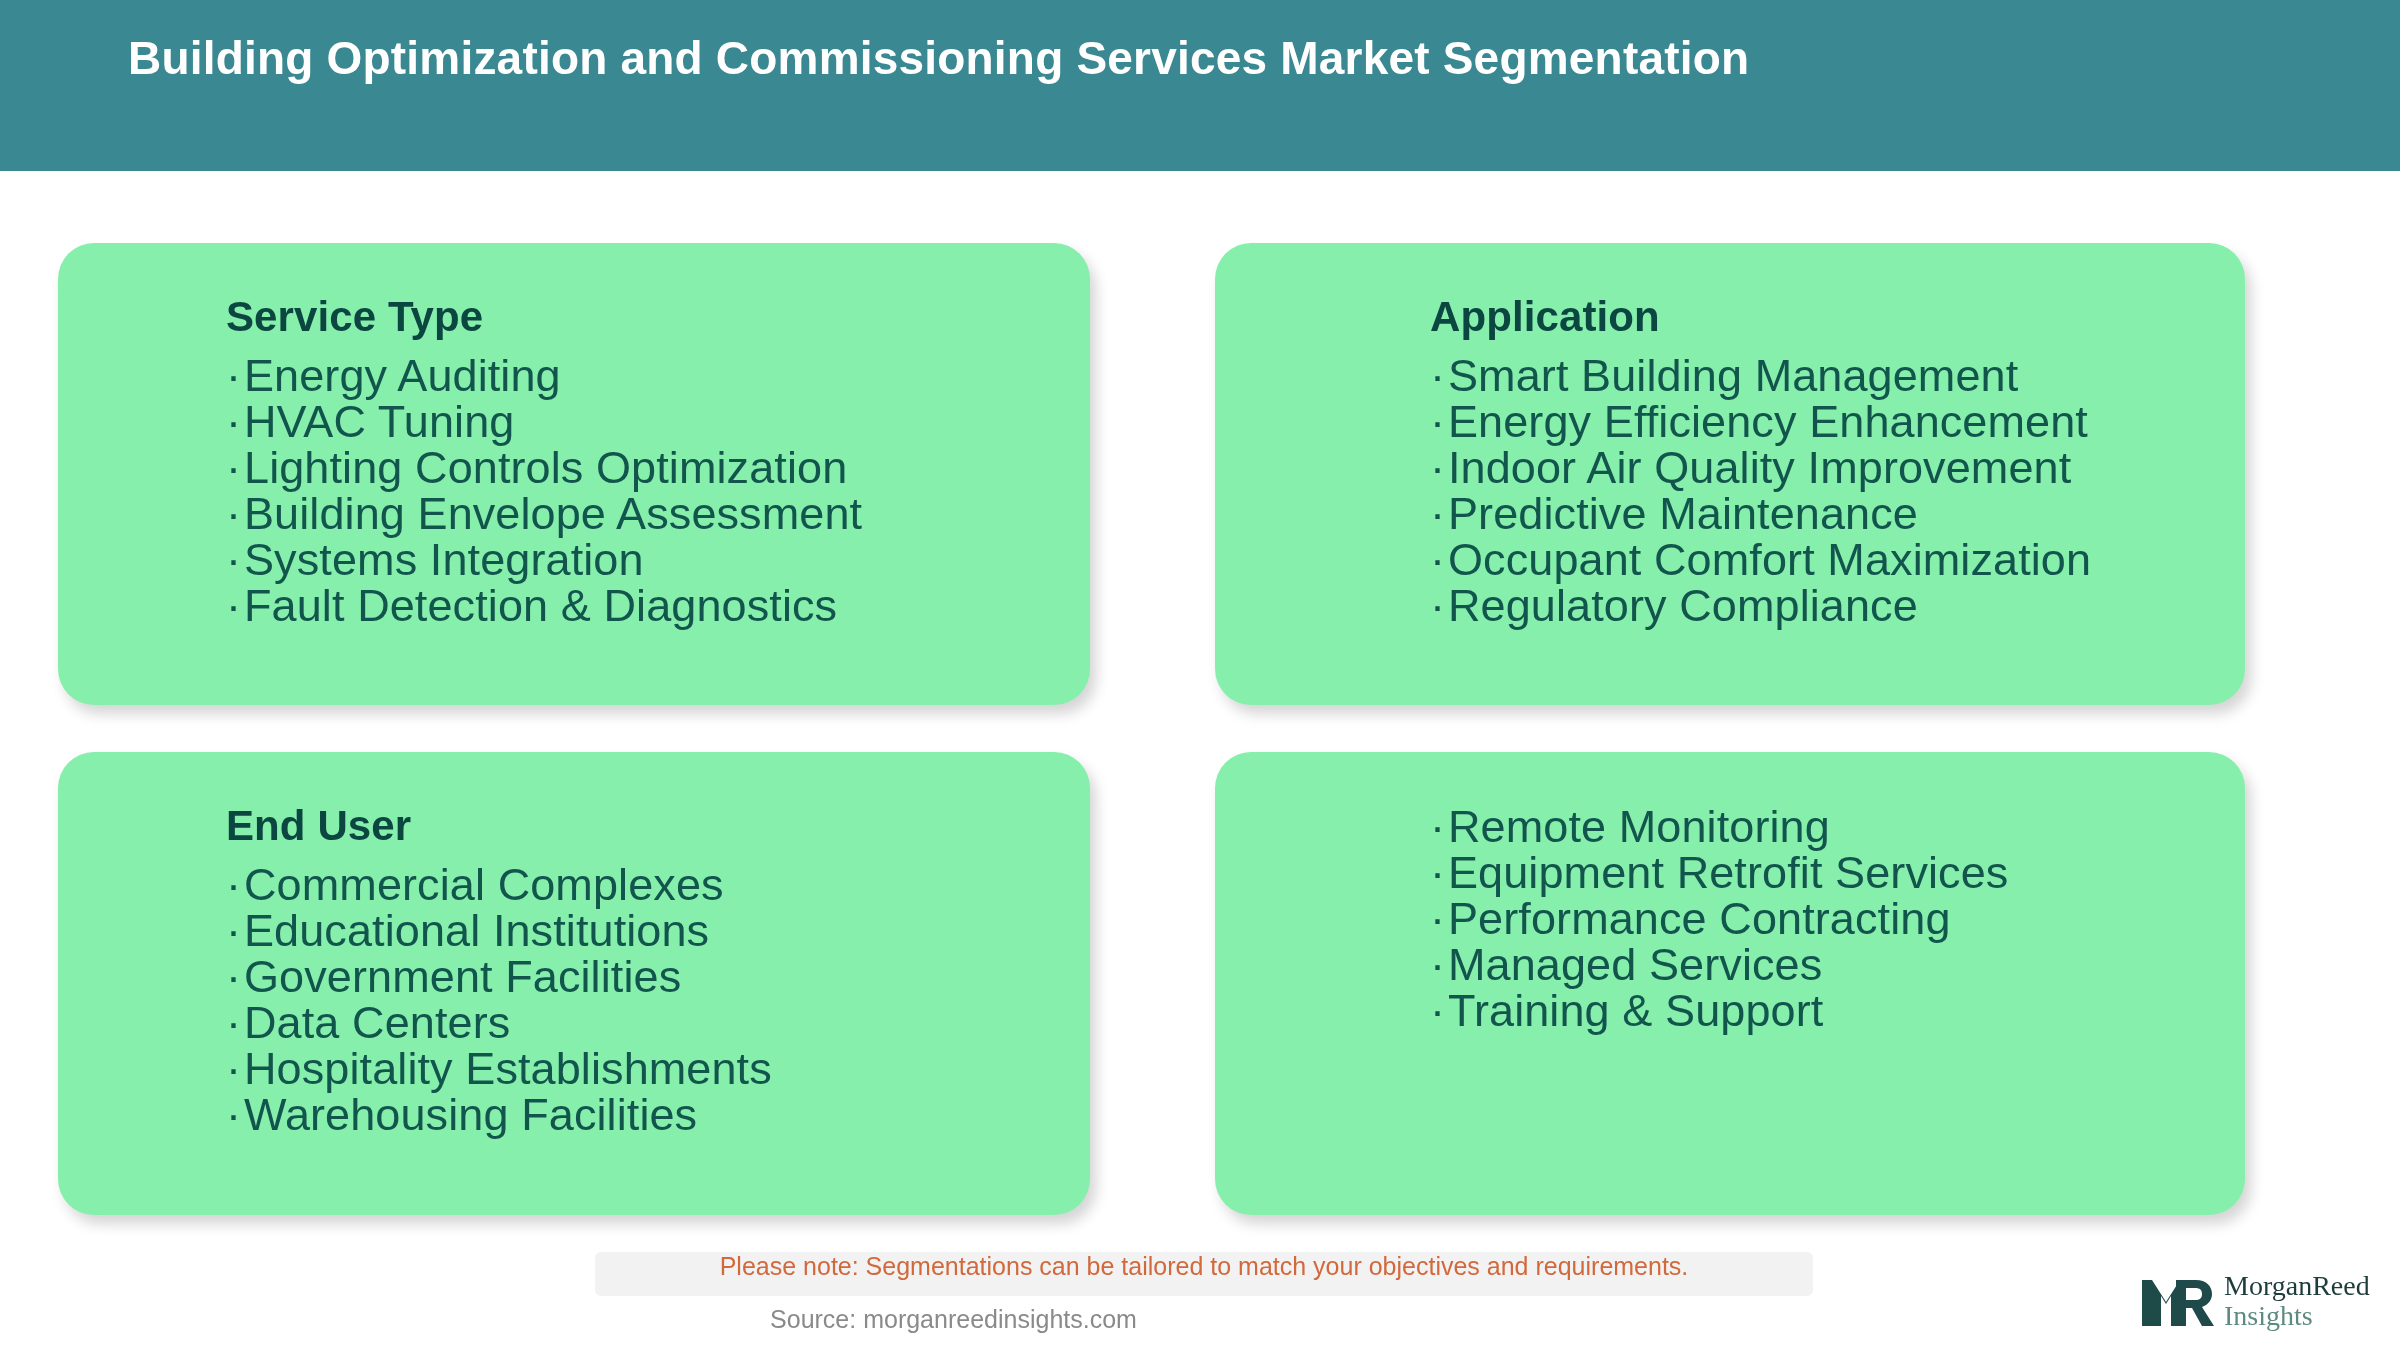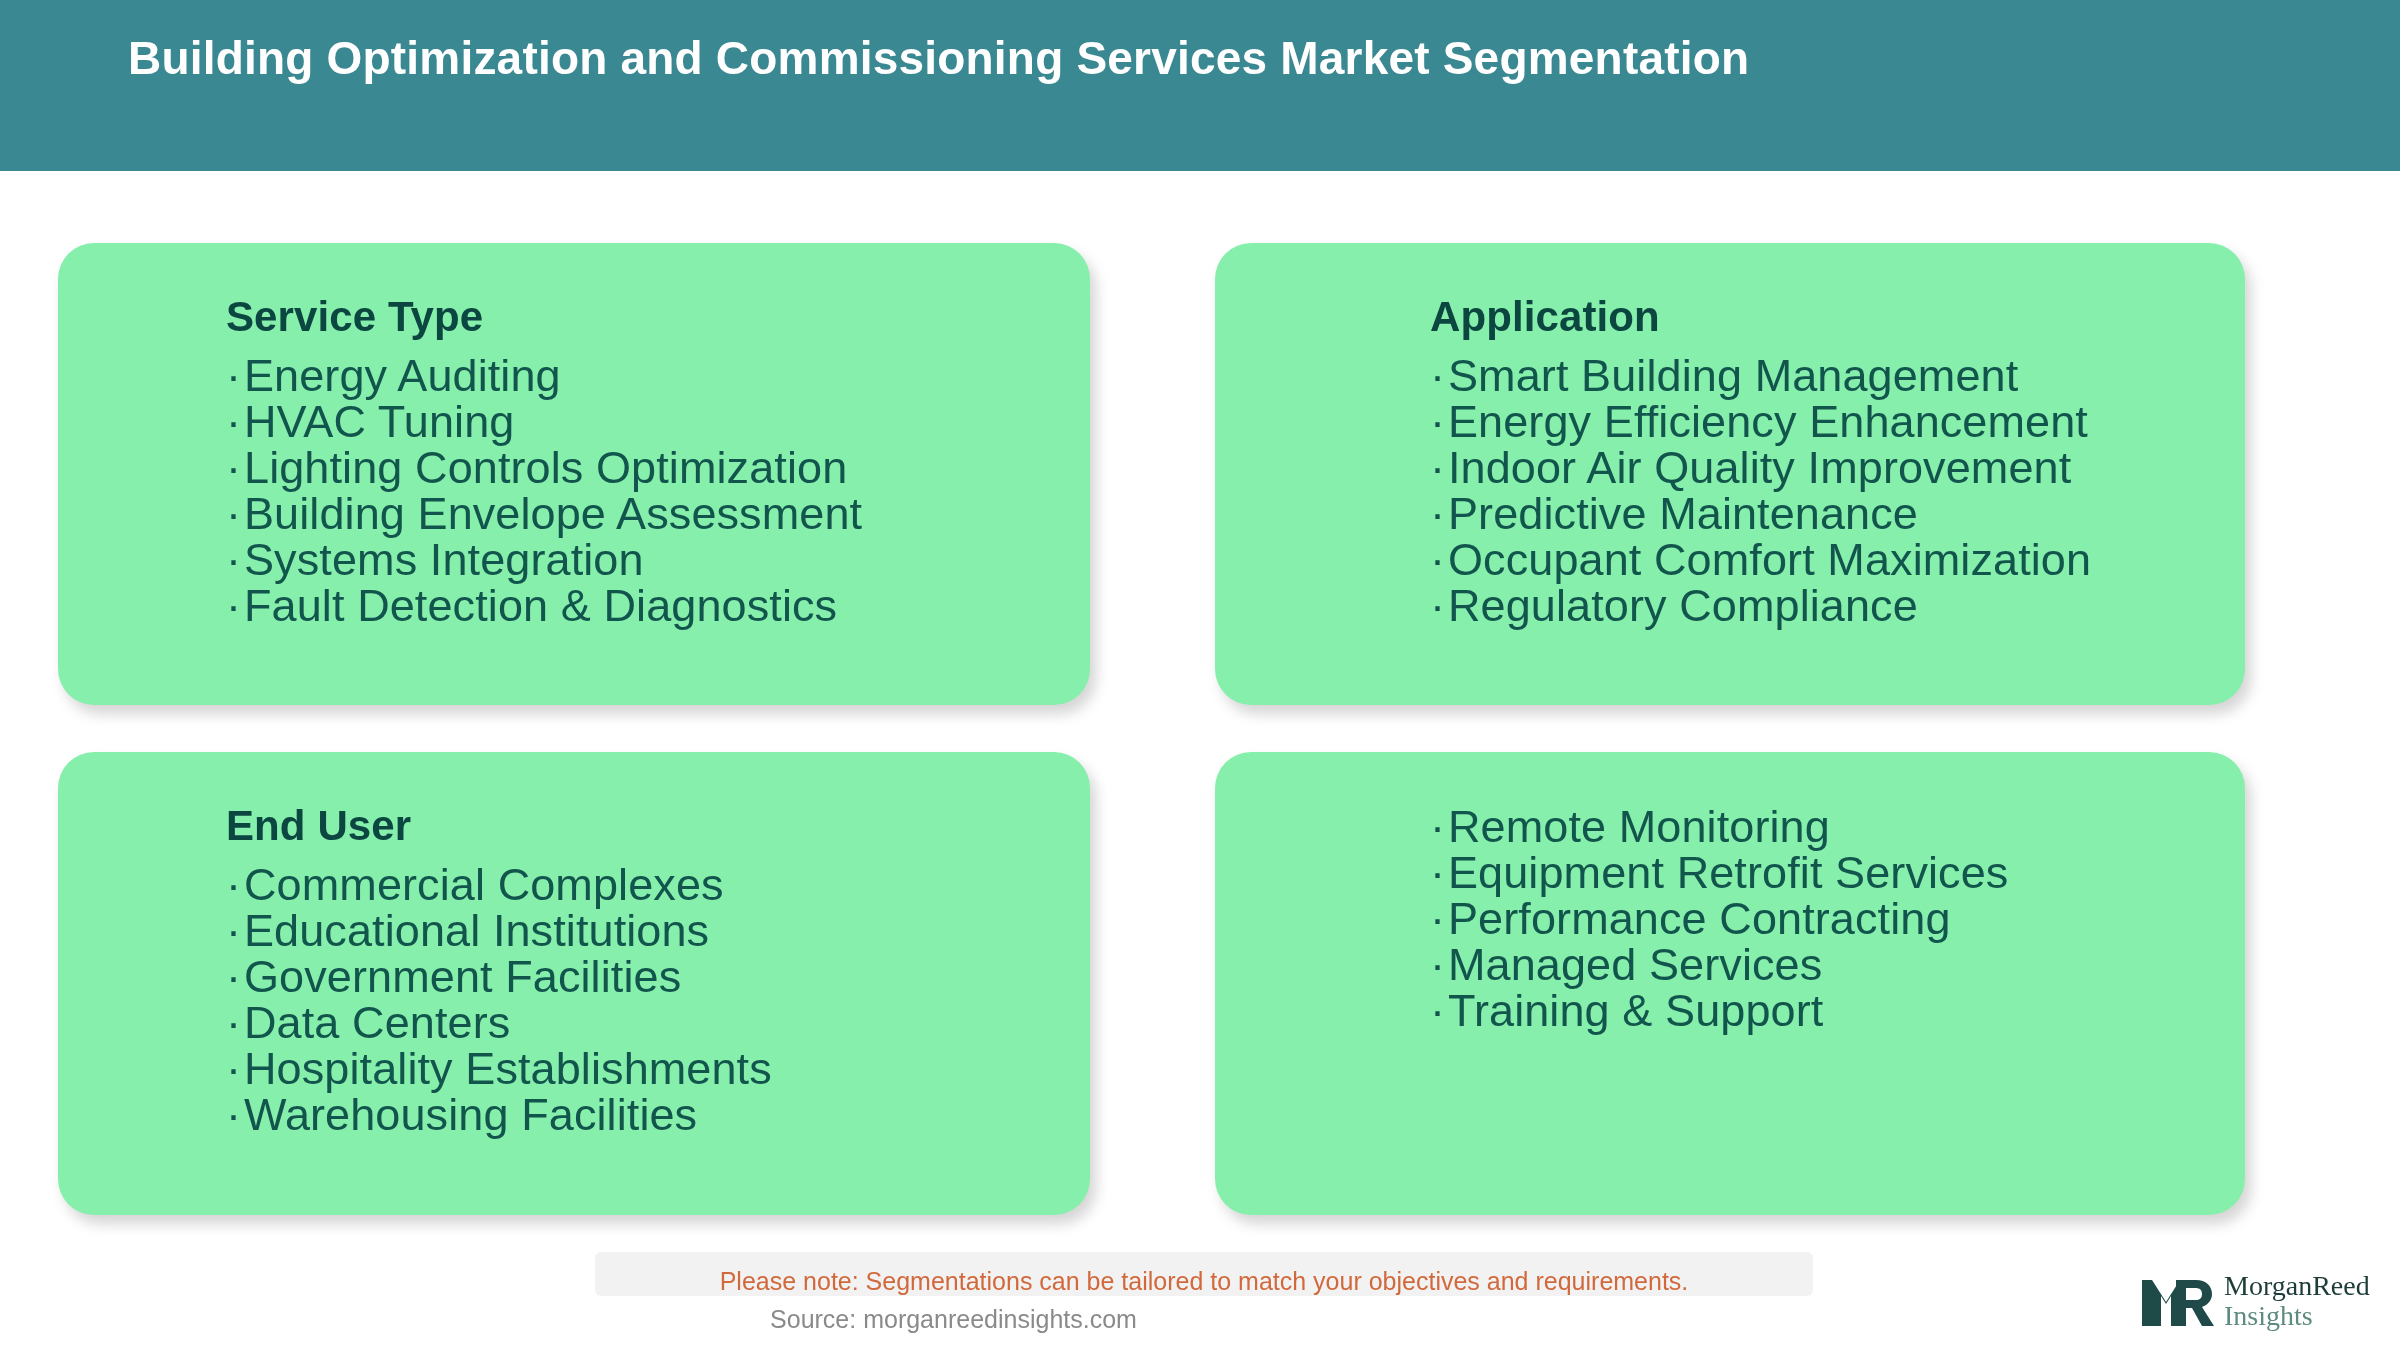--- a/index.html
+++ b/index.html
@@ -87,21 +87,21 @@
   
   .note-box {
     position: absolute;
     left: 595px;
     top: 1252px;
     width: 1218px;
     height: 44px;
     background: #f2f2f2;
     border-radius: 6px;
     display: flex;
-    align-items: flex-end;
+    align-items: flex-start;
     justify-content: center;
   }
   .note-text {
     color: #d2693c;
     font-size: 25px;
     white-space: nowrap;
   }
   .source-text {
     position: absolute;
     left: 0;

